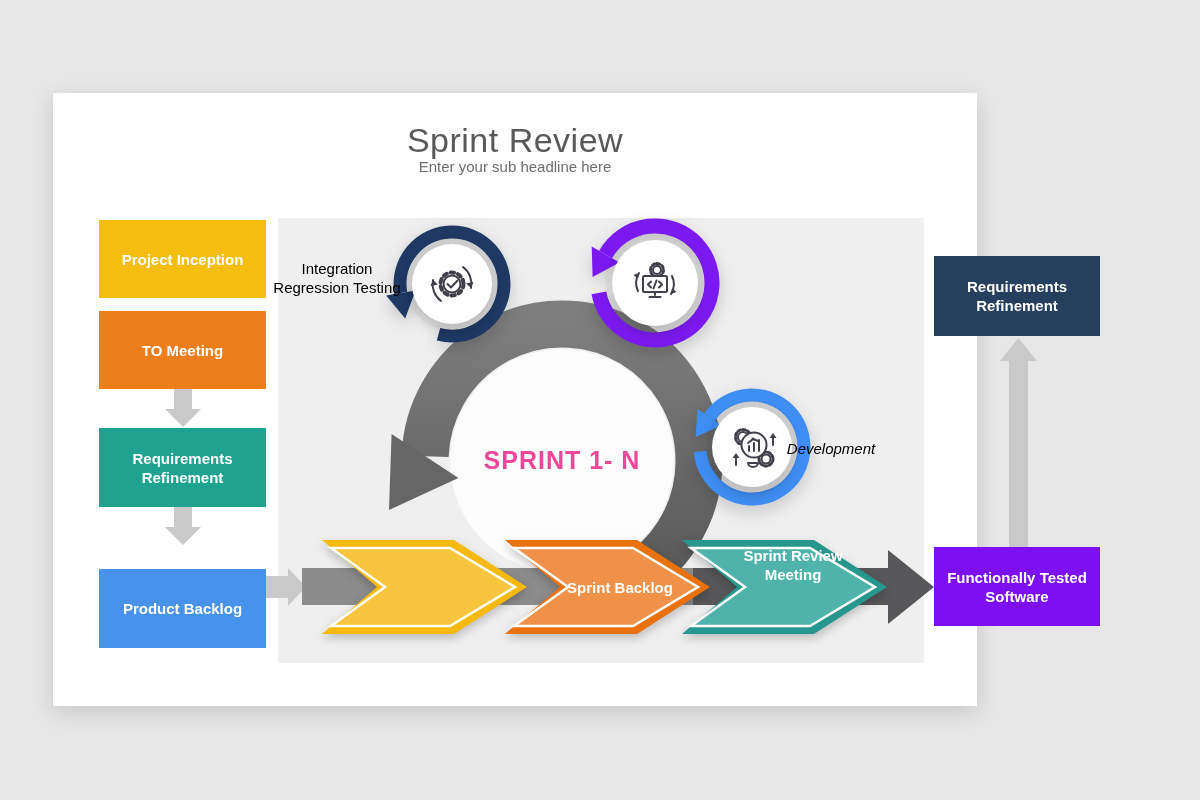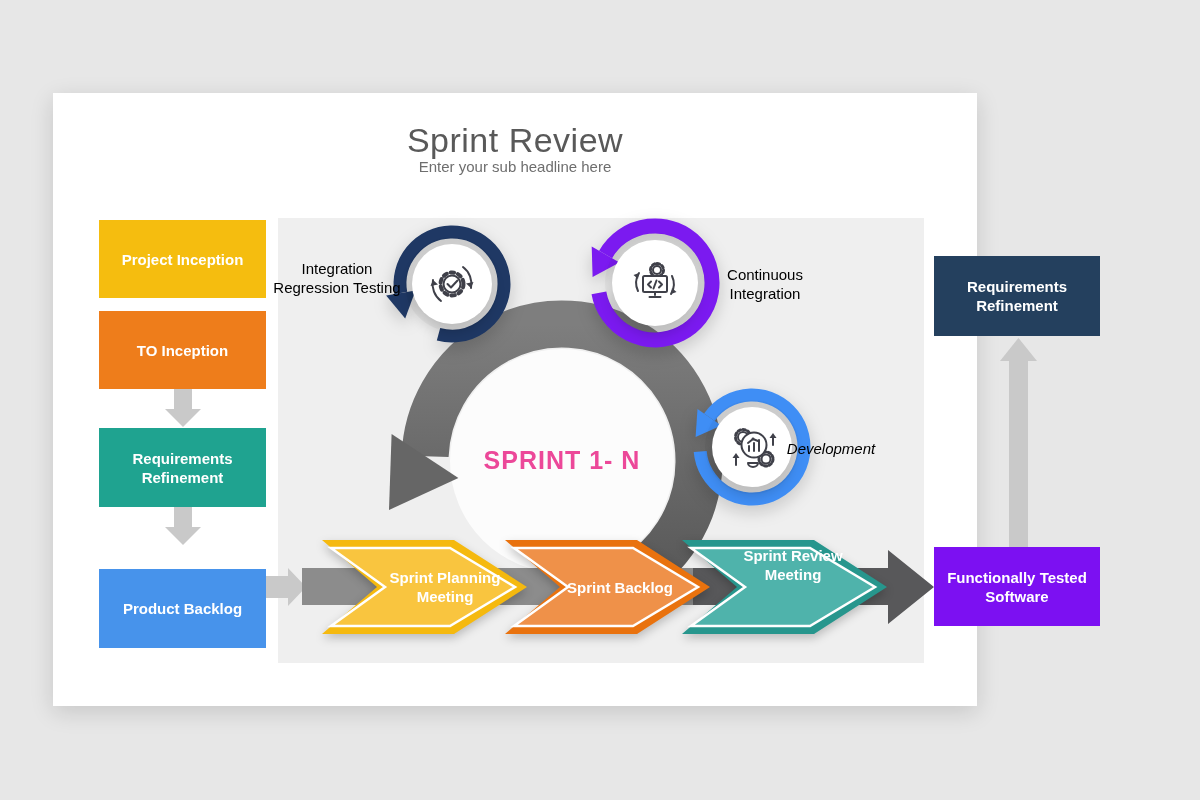--- a/index.html
+++ b/index.html
@@ -66,21 +66,20 @@
     <polygon points="9,8 128,8 193,47 128,86 9,86 63,47" fill="#4FB3AB" stroke="#FFFFFF" stroke-width="2.5"></polygon>
   </svg>
   <svg class="chev" style="left:452px" viewBox="0 0 205 94">
     <polygon points="0,0 132,0 205,47 132,94 0,94 55,47" fill="#E9720E"></polygon>
     <polygon points="9,8 128,8 193,47 128,86 9,86 63,47" fill="#EF9149" stroke="#FFFFFF" stroke-width="2.5"></polygon>
   </svg>
   <svg class="chev" style="left:269px" viewBox="0 0 205 94">
     <polygon points="0,0 132,0 205,47 132,94 0,94 55,47" fill="#F5B90F"></polygon>
     <polygon points="9,8 128,8 193,47 128,86 9,86 63,47" fill="#F9C53F" stroke="#FFFFFF" stroke-width="2.5"></polygon>
   </svg>
-  <div class="chev-text" style="left:312px; top:462px;">Sprint Planning Meeting</div>
   <div class="chev-text" style="left:487px; top:462px;">Sprint Backlog</div>
   <div class="chev-text" style="left:660px; top:440px;">Sprint Review Meeting</div>
 
   <svg class="ring-svg" style="left:324px; top:116px;" width="150" height="150" viewBox="-75 -75 150 150">
     <path d="M -13.5 50.2 A 52 52 0 1 0 -51.2 9.0" stroke="#1F3864" stroke-width="13" fill="none"></path>
     <polygon points="-46.8,34.5 -65.9,11.6 -36.5,6.4" fill="#1F3864"></polygon>
   </svg>
   <div class="node-circle" style="left:359px; top:151px; width:80px; height:80px;">
     <svg class="icon" width="52" height="52" viewBox="0 0 52 52">
       <circle cx="26" cy="26" r="8.5"></circle>
@@ -106,21 +105,20 @@
       <path d="M23 25.5 l-3 3 l3 3"></path>
       <path d="M31 25.5 l3 3 l-3 3"></path>
       <path d="M25.5 32.5 l3 -8"></path>
       <path d="M27 36 v3 M21.5 41 h11"></path>
       <path d="M 10 35 A 19 19 0 0 1 11 17"></path>
       <path d="M11 17 l-1 6 l-4.5 -4 z" fill="#3F4049" stroke="none"></path>
       <path d="M 44 20 A 19 19 0 0 1 43 38"></path>
       <path d="M43 38 l1 -6 l4.5 4 z" fill="#3F4049" stroke="none"></path>
     </svg>
   </div>
-  <div class="node-label" style="left:642px; top:172px; width:140px;">Continuous Integration</div>
 
   <svg class="ring-svg" style="left:624px; top:279px;" width="150" height="150" viewBox="-75 -75 150 150">
     <path d="M -51.8 4.5 A 52 52 0 1 0 -42.6 -29.8" stroke="#3F8EF5" stroke-width="13" fill="none"></path>
     <polygon points="-56.4,-10.1 -54.5,-38.1 -30.7,-21.5" fill="#3F8EF5"></polygon>
   </svg>
   <div class="node-circle" style="left:659px; top:314px; width:80px; height:80px;">
     <svg class="icon" width="52" height="52" viewBox="0 0 52 52">
       <circle cx="17" cy="16" r="5"></circle>
       <circle cx="17" cy="16" r="7.5" stroke-width="3" stroke-dasharray="2.5 2.5"></circle>
       <circle cx="40" cy="38" r="4.5"></circle>
@@ -134,20 +132,20 @@
       <path d="M47 24 v-9"></path>
       <path d="M47 12 l-3.5 5 h7 z" fill="#3F4049" stroke="none"></path>
       <path d="M22 42 a5 4 0 0 0 10 0 z"></path>
     </svg>
   </div>
   <div class="node-label" style="left:708px; top:346px; width:140px;font-style:italic;">Development</div>
 
   <div class="sprint-label">SPRINT 1- N</div>
 
   <div class="fbox b-yellow box-l" style="top:127px; height:78px;">Project Inception</div>
-  <div class="fbox b-orange box-l" style="top:218px; height:78px;">TO Inception</div>
+  <div class="fbox b-orange box-l" style="top:218px; height:78px;">TO Meeting</div>
   <div class="fbox b-teal box-l" style="top:335px; height:79px;">Requirements Refinement</div>
   <div class="fbox b-blue box-l" style="top:454px; height:79px;">Product Backlog</div>
 
   <div class="fbox b-navy box-r" style="top:163px; height:80px;">Requirements Refinement</div>
   <div class="fbox b-purple box-r" style="top:454px; height:79px;">Functionally Tested Software</div>
 
 </div>
 
 </body></html>

